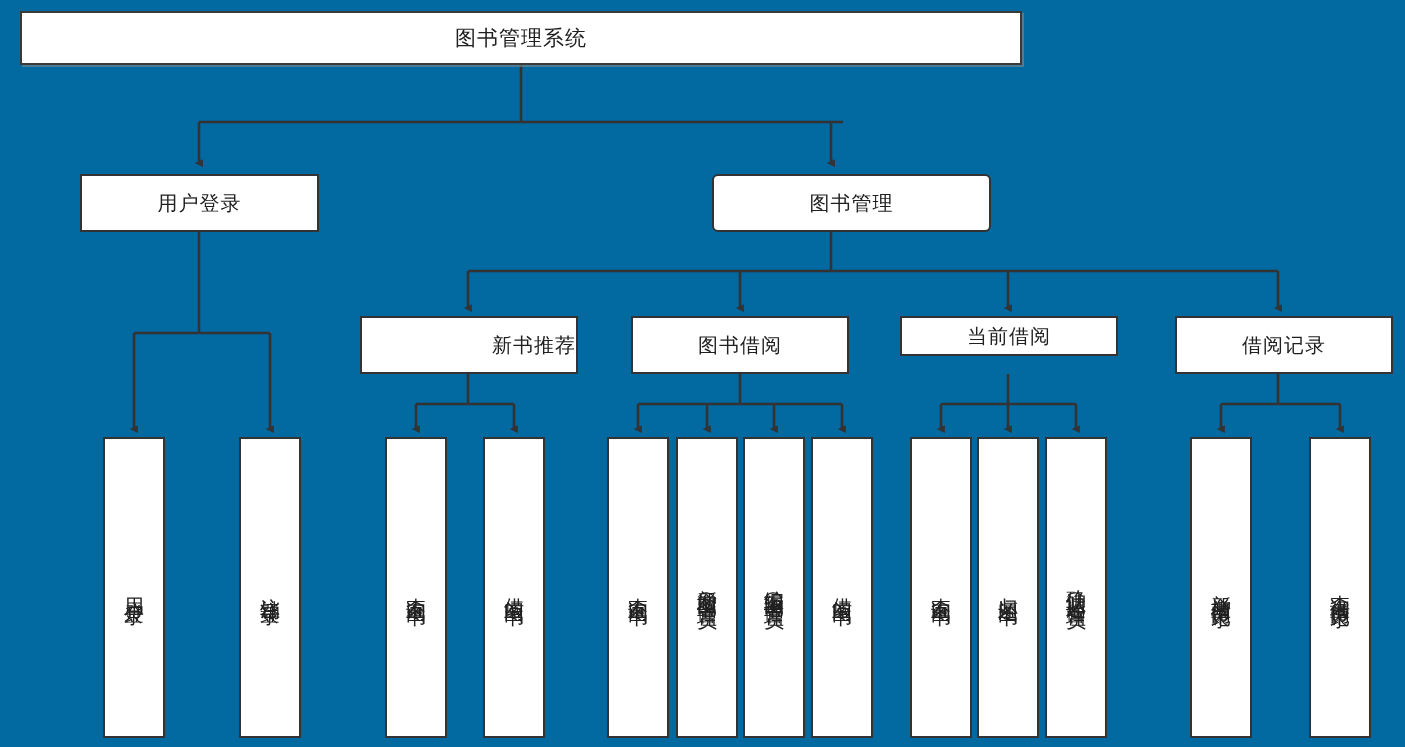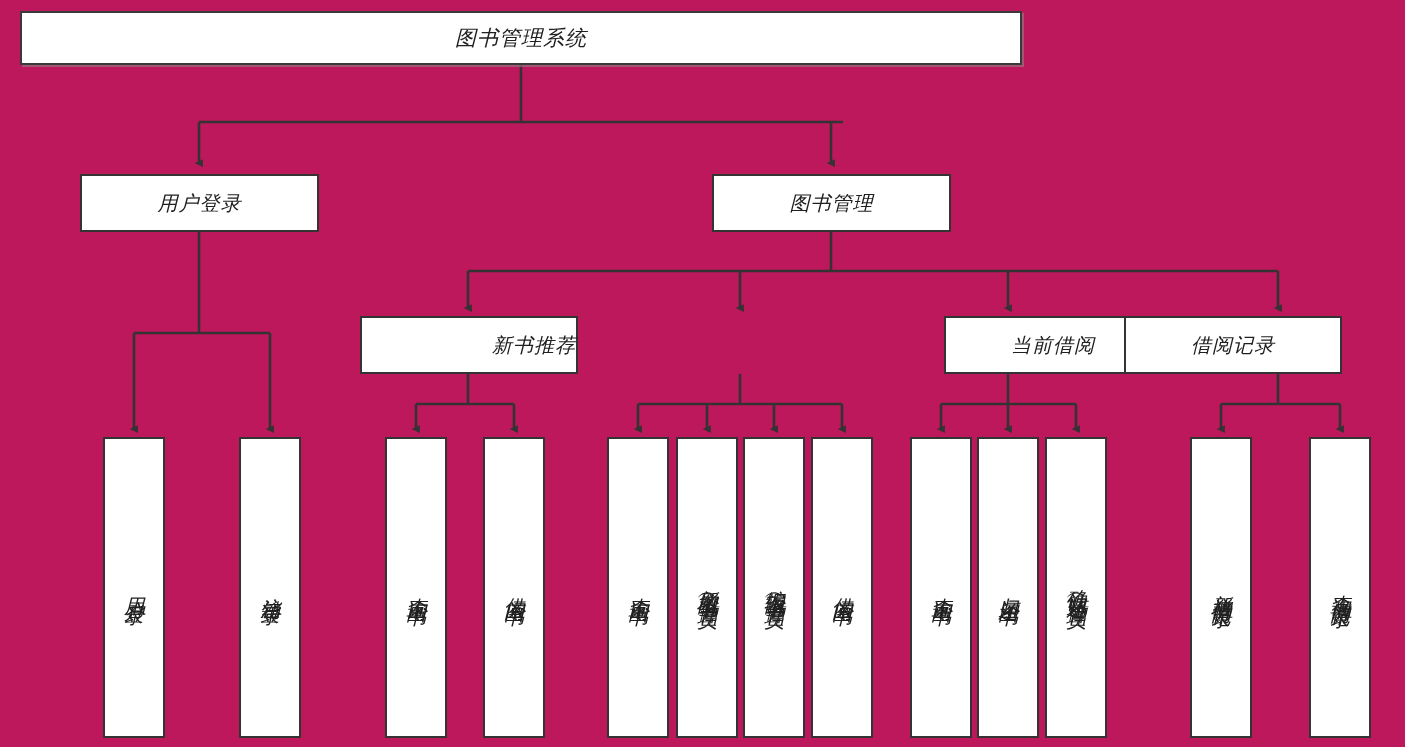--- a/index.html
+++ b/index.html
@@ -4,23 +4,22 @@
 <style>
   html,body{margin:0;padding:0;background:#ffffff;}
   body{
     font-family:"Liberation Sans","DejaVu Sans",sans-serif;
     -webkit-font-smoothing:antialiased;
   }
   #canvas{
     position:relative;
     width:1405px;
     height:747px;
-    background:#be185d;
+    background:#0369a1;
     overflow:hidden;
-    font-style:italic;
   }
   svg.edges{
     position:absolute;
     left:0; top:0;
     width:1405px;
     height:747px;
     pointer-events:none;
   }
   .node{
     position:absolute;
@@ -125,31 +124,34 @@
     </g>
   </svg>
 
   <div class="node root" style="left:20px;top:11px;width:1002px;height:54px;">
     <span class="label">图书管理系统</span>
   </div>
 
   <div class="node level2" style="left:80px;top:174px;width:239px;height:58px;">
     <span class="label">用户登录</span>
   </div>
-  <div class="node level2" style="left:712px;top:174px;width:239px;height:58px;">
+  <div class="node level2" style="left:712px;top:174px;width:279px;height:58px;border-radius:6px;">
     <span class="label">图书管理</span>
   </div>
 
   <div class="node level3" style="left:360px;top:316px;width:218px;height:58px;justify-content:flex-end;">
     <span class="label">新书推荐</span>
   </div>
-  <div class="node level3" style="left:900px;top:316px;width:218px;height:58px;margin-left:44px;">
+  <div class="node level3" style="left:631px;top:316px;width:218px;height:58px;">
+    <span class="label">图书借阅</span>
+  </div>
+  <div class="node level3" style="left:900px;top:316px;width:218px;height:40px;">
     <span class="label">当前借阅</span>
   </div>
-  <div class="node level3" style="left:1124px;top:316px;width:218px;height:58px;">
+  <div class="node level3" style="left:1175px;top:316px;width:218px;height:58px;">
     <span class="label">借阅记录</span>
   </div>
 
   <div class="node leaf" style="left:103px;top:437px;width:62px;height:301px;">
     <span class="label">用户登录</span>
   </div>
   <div class="node leaf" style="left:239px;top:437px;width:62px;height:301px;">
     <span class="label">注销登录</span>
   </div>
 

